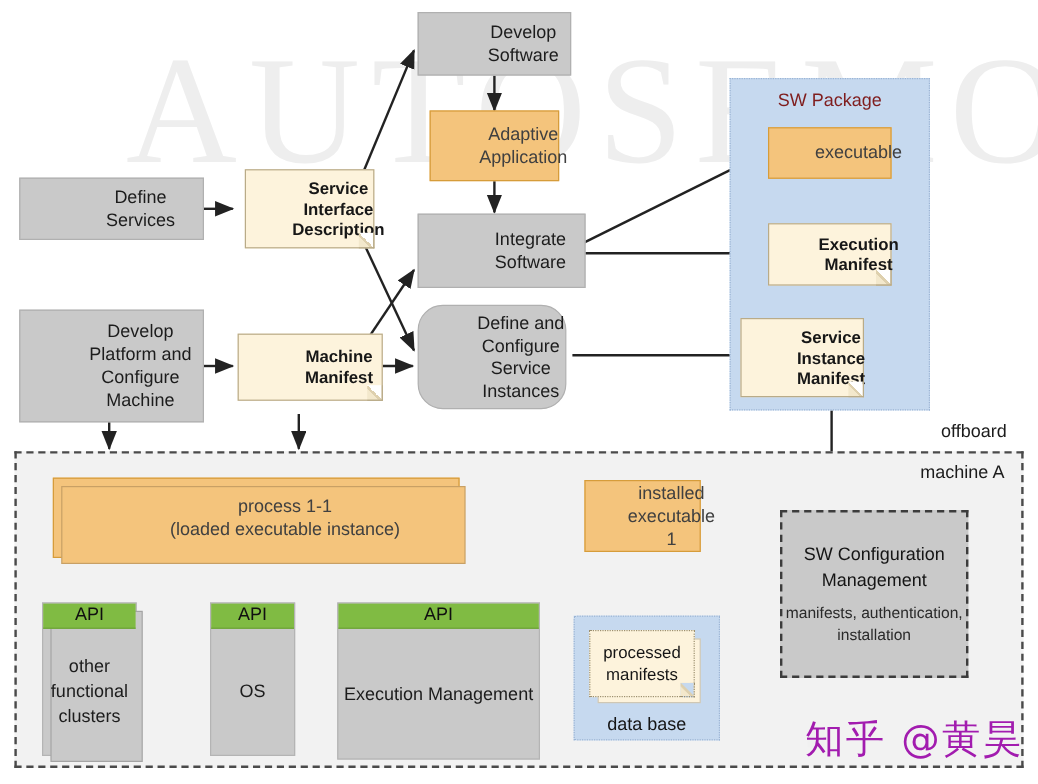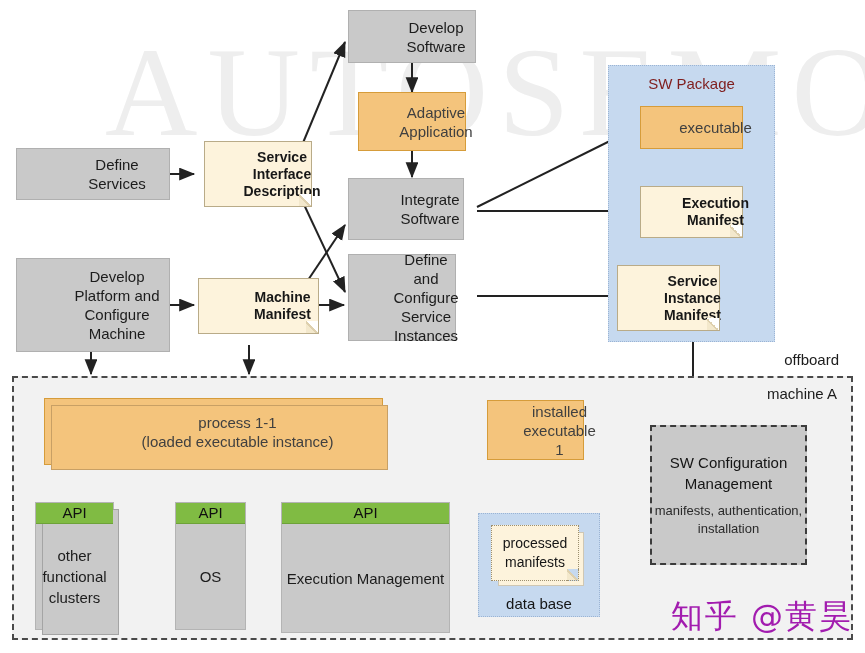--- a/index.html
+++ b/index.html
@@ -156,25 +156,25 @@
   </div>
 
   <div class="box gray" style="left:348px;top:10px;width:128px;height:53px;">
     <span>Develop Software</span>
   </div>
 
   <div class="box orange" style="left:358px;top:92px;width:108px;height:59px;">
     <span>Adaptive Application</span>
   </div>
 
-  <div class="box gray" style="left:348px;top:178px;width:116px;height:62px;align-items:center;">
+  <div class="box gray" style="left:348px;top:178px;width:140px;height:62px;align-items:center;">
     <span>Integrate Software</span>
   </div>
 
-  <div class="box gray" style="left:348px;top:254px;width:108px;height:87px;">
+  <div class="box gray" style="left:348px;top:254px;width:124px;height:87px;border-radius:21px;">
     <span>Define and Configure Service Instances</span>
   </div>
 
   <div class="panel-blue" style="left:608px;top:65px;width:167px;height:277px;">
     <div class="panel-title" style="top:9px;">SW Package</div>
   </div>
 
   <div class="box orange" style="left:640px;top:106px;width:103px;height:43px;">
     <span>executable</span>
   </div>

